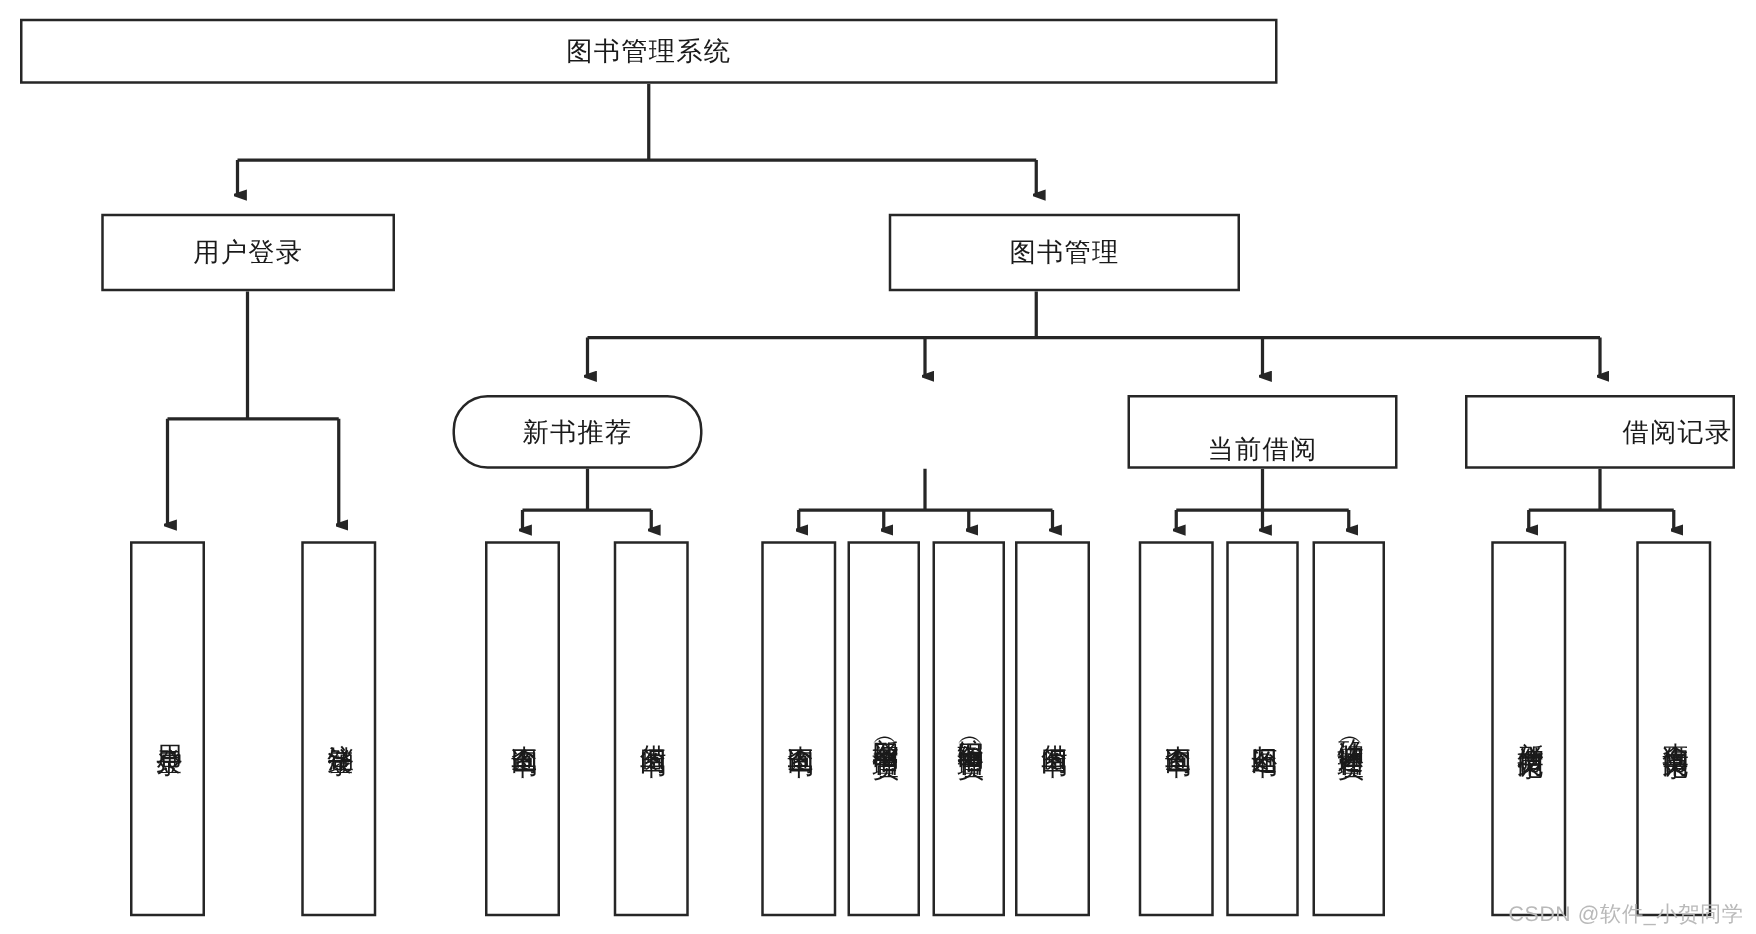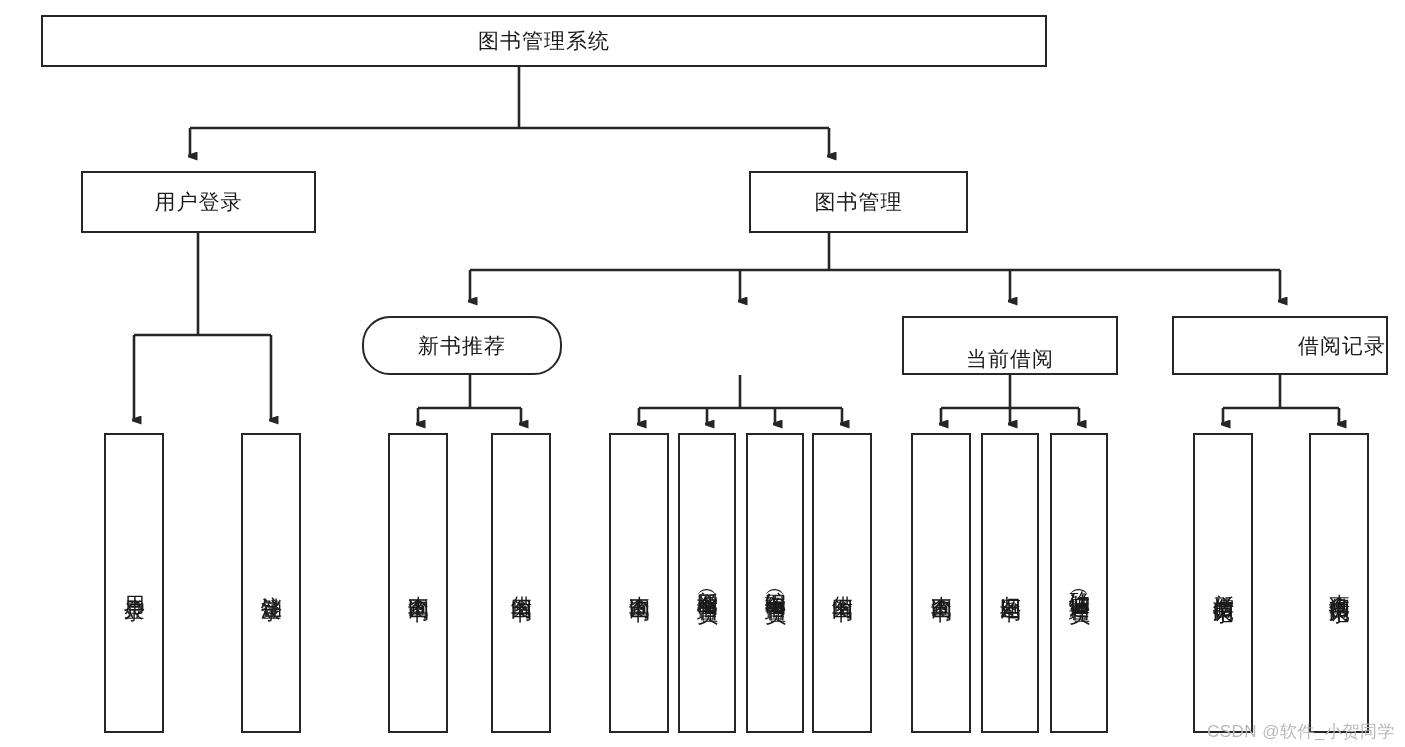--- a/index.html
+++ b/index.html
@@ -113,28 +113,28 @@
       <path d="M1010,408 L1010,424" marker-end="url(#arrow)"></path>
       <path d="M1079,408 L1079,424" marker-end="url(#arrow)"></path>
 
       <path d="M1280,375 L1280,408"></path>
       <path d="M1223,408 L1339,408"></path>
       <path d="M1223,408 L1223,424" marker-end="url(#arrow)"></path>
       <path d="M1339,408 L1339,424" marker-end="url(#arrow)"></path>
     </g>
   </svg>
 
-  <div class="node-box horizontal" style="left:16px; top:15px; width:1006px; height:52px;margin-left:25px;">
+  <div class="node-box horizontal" style="left:16px; top:15px; width:1006px; height:52px;">
     <span>图书管理系统</span>
   </div>
 
   <div class="node-box horizontal" style="left:81px; top:171px; width:235px; height:62px;">
     <span>用户登录</span>
   </div>
-  <div class="node-box horizontal" style="left:711px; top:171px; width:219px; height:62px;margin-left:38px;">
+  <div class="node-box horizontal" style="left:711px; top:171px; width:281px; height:62px;">
     <span>图书管理</span>
   </div>
 
   <div class="node-box horizontal" style="left:362px; top:316px; width:200px; height:59px;border-radius:28px;">
     <span>新书推荐</span>
   </div>
   <div class="node-box horizontal" style="left:902px; top:316px; width:216px; height:59px;align-items:flex-end;">
     <span>当前借阅</span>
   </div>
   <div class="node-box horizontal" style="left:1172px; top:316px; width:216px; height:59px;justify-content:flex-end;">

